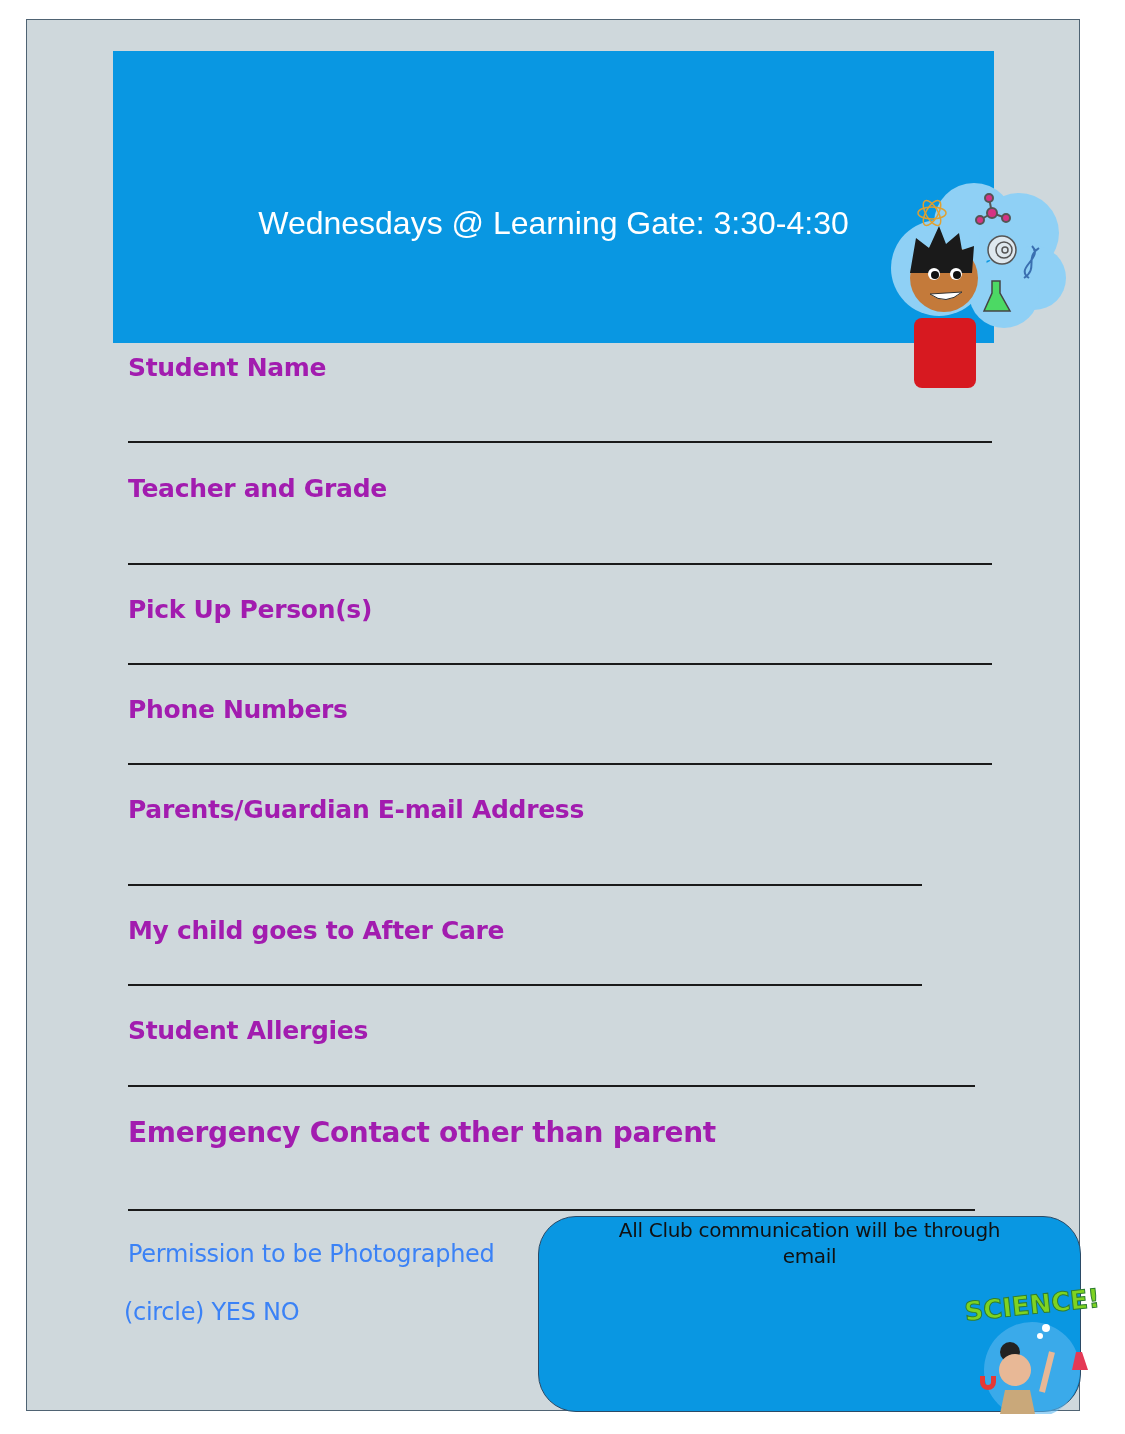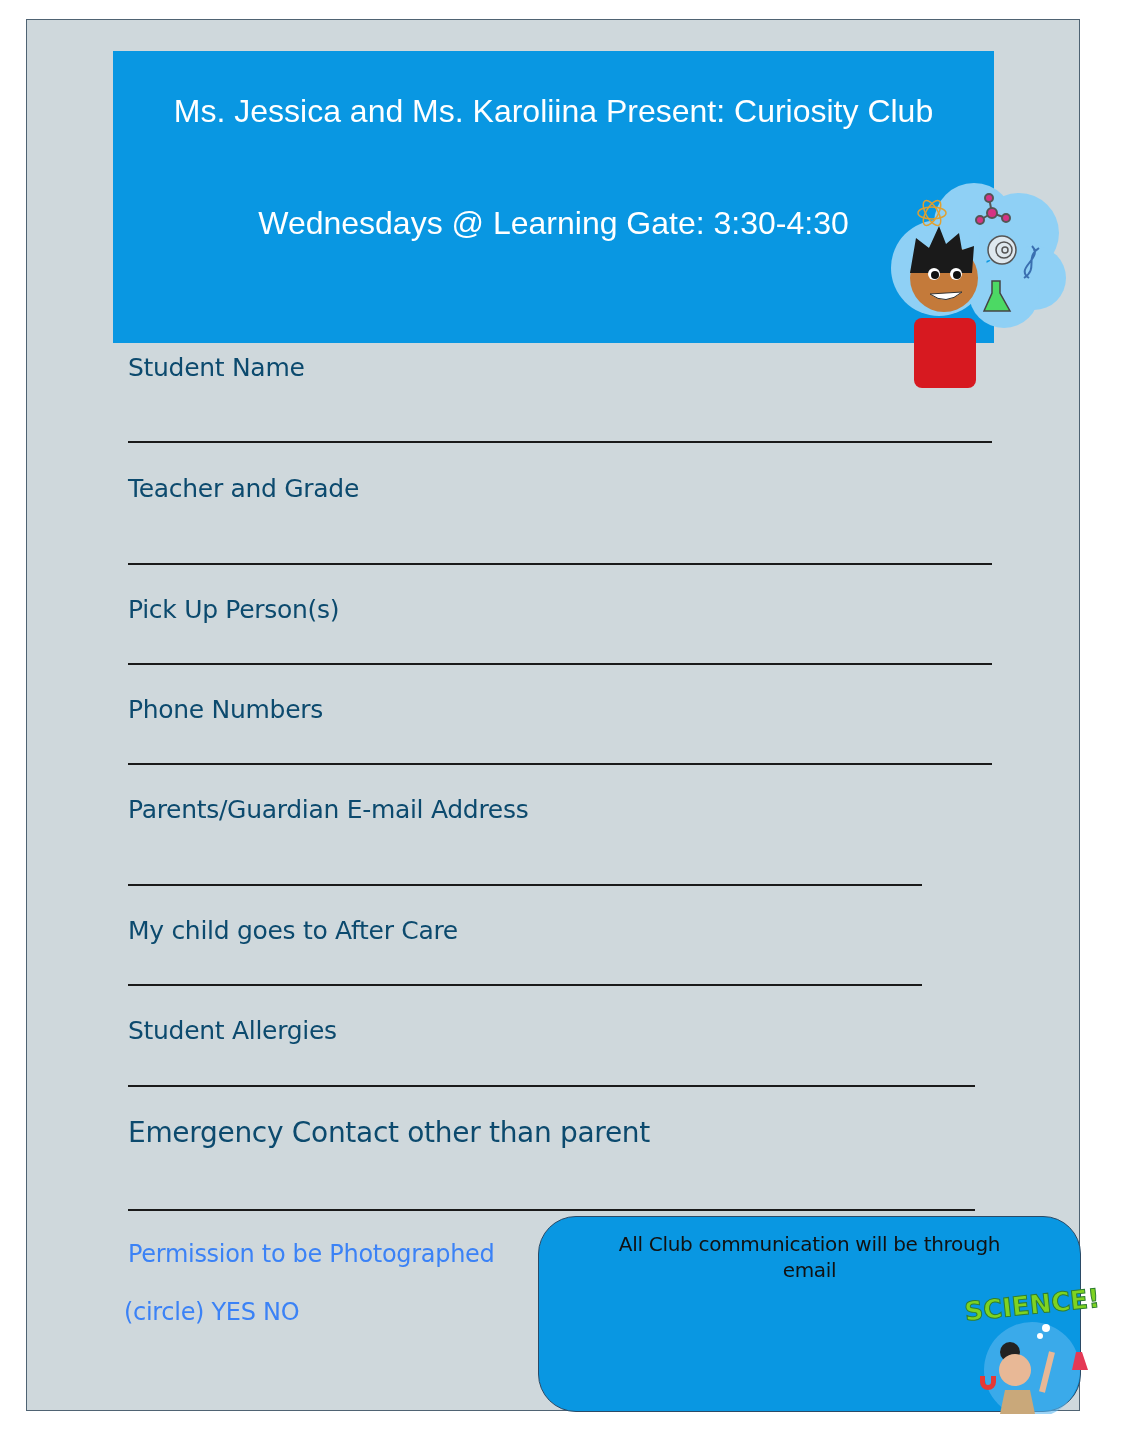--- a/index.html
+++ b/index.html
@@ -1,35 +1,34 @@
 <!DOCTYPE html>
 <html><head>
 <meta charset="utf-8">
 <style>
   html, body { margin:0; padding:0; background:#ffffff; }
   body { width:1125px; height:1434px; position:relative; overflow:hidden; font-family:"DejaVu Sans", sans-serif; }
   .page { position:absolute; left:26px; top:19px; width:1054px; height:1392px; background:#cfd8dc; border:1px solid #4f6373; box-sizing:border-box; }
   .header { position:absolute; left:113px; top:51px; width:881px; height:292px; background:#0997e2; color:#ffffff; text-align:center; font-family:"Liberation Sans", sans-serif; }
   .header .title { position:absolute; left:0; right:0; top:38px; font-size:32px; line-height:45px; }
   .header .sub { position:absolute; left:0; right:0; top:150px; font-size:32px; line-height:44px;text-align:center; }
-  .label { position:absolute; left:128px; font-family:"DejaVu Sans", sans-serif; color:#0c4a6e; font-size:25px; letter-spacing:-0.3px; }
+  .label { position:absolute; left:128px; font-family:"DejaVu Sans", sans-serif; color:#a21caf; font-size:25px; letter-spacing:-0.3px;font-weight:bold; }
   .line { position:absolute; left:128px; height:2px; background:#1a1a1a; }
   .perm { position:absolute; left:128px; font-size:24px; color:#3b82f6; font-family:"DejaVu Sans", sans-serif; letter-spacing:-0.3px; }
-  .comm { position:absolute; left:538px; top:1216px; width:543px; height:196px; background:#0997e2; border:1px solid #2b4a66; border-radius:38px; box-sizing:border-box; text-align:center; color:#111; font-family:"DejaVu Sans", sans-serif; font-size:20px; line-height:26px; padding-top:14px; letter-spacing:-0.3px; }
+  .comm { position:absolute; left:538px; top:1216px; width:543px; height:196px; background:#0997e2; border:1px solid #2b4a66; border-radius:38px; box-sizing:border-box; text-align:center; color:#111; font-family:"DejaVu Sans", sans-serif; font-size:20px; line-height:26px; letter-spacing:-0.3px; }
   .kid { position:absolute; left:884px; top:178px; width:185px; height:212px; }
   .sci { position:absolute; left:960px; top:1282px; width:140px; height:132px; }
 </style>
 </head>
 <body>
 
 <div class="page"></div>
 
 <div class="header">
   <div class="title">
-    <div>Ms. Jessica and Ms. Karoliina Present: Curiosity Club</div>
   </div>
   <div class="sub">Wednesdays @ Learning Gate: 3:30-4:30</div>
 </div>
 
 <svg class="kid" viewBox="0 0 185 212">
   <g>
     <circle cx="55" cy="90" r="48" fill="#8fd0f5"></circle>
     <circle cx="90" cy="45" r="40" fill="#8fd0f5"></circle>
     <circle cx="135" cy="55" r="40" fill="#8fd0f5"></circle>
     <circle cx="150" cy="100" r="32" fill="#8fd0f5"></circle>

